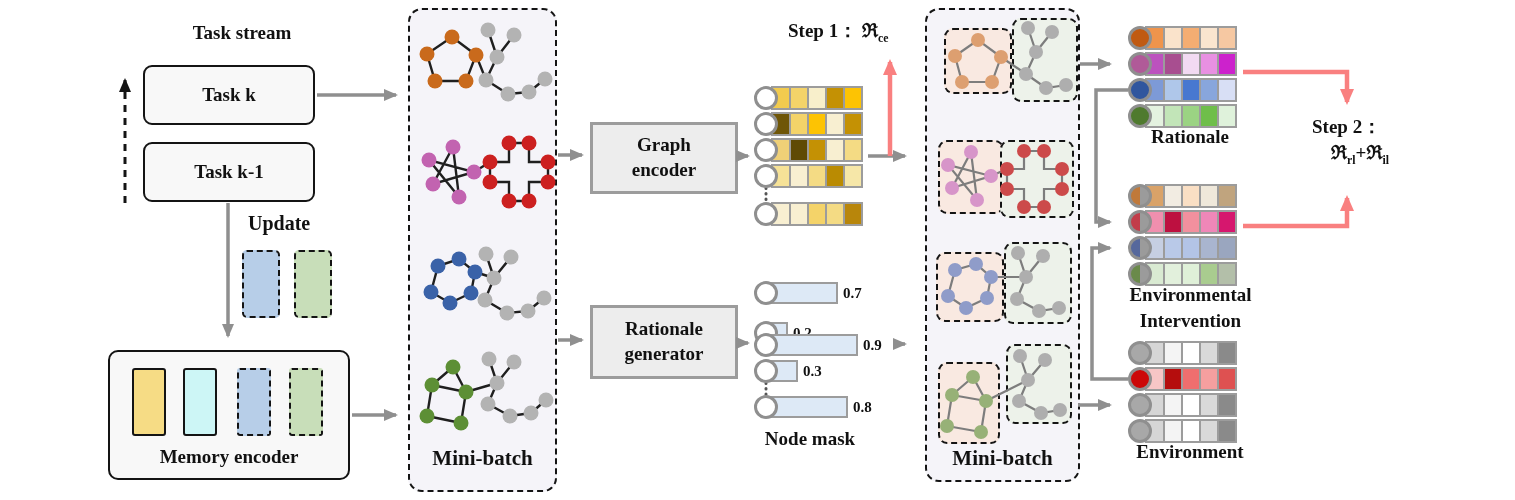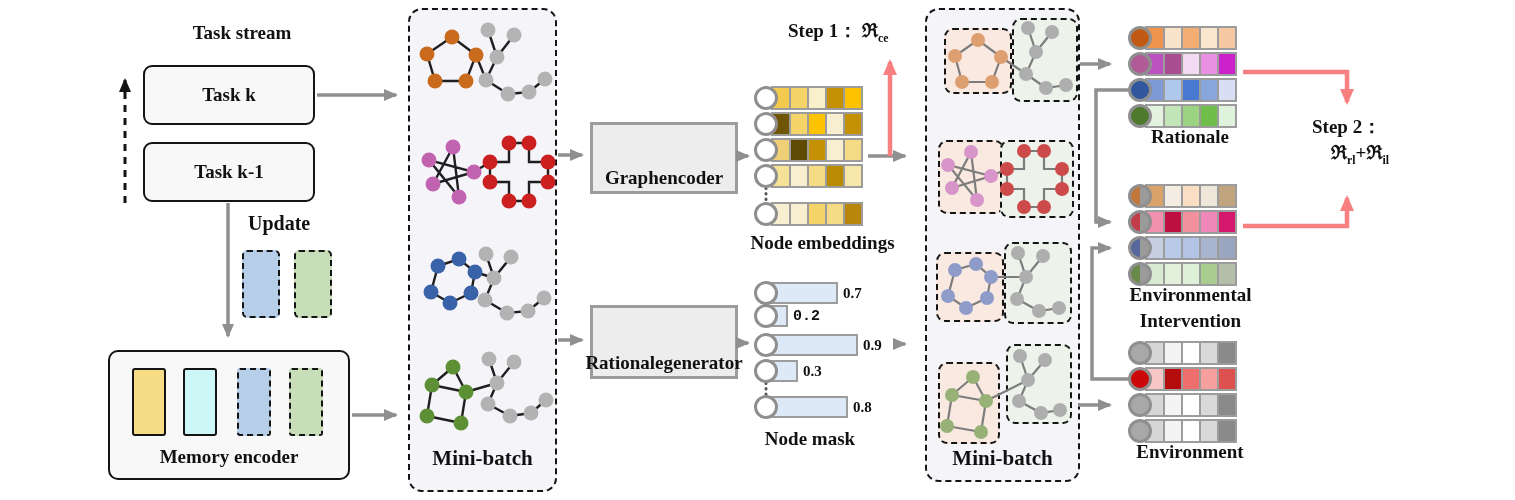--- a/index.html
+++ b/index.html
@@ -3,21 +3,21 @@
 <meta charset="utf-8">
 <style>
   html,body{margin:0;padding:0;background:#fff;}
   .canvas{position:relative;width:1515px;height:500px;background:#ffffff;
           font-family:"Liberation Serif",serif;color:#111;overflow:hidden;}
   .lbl{position:absolute;font-weight:bold;font-size:19px;line-height:1.15;white-space:nowrap;z-index:10;}
   .ctr{text-align:center;}
   .box{position:absolute;display:flex;align-items:center;justify-content:center;
        font-weight:bold;font-size:19px;z-index:3;box-sizing:border-box;}
   .task{border:2.5px solid #141414;border-radius:9px;background:#f8f8f8;}
-  .proc{border:3.5px solid #9c9c9c;background:#ededed;flex-direction:row;line-height:1.3;align-items:flex-end;}
+  .proc{border:3.5px solid #9c9c9c;background:#ededed;flex-direction:column;line-height:1.3;}
   .batch{position:absolute;border:2.5px dashed #141414;border-radius:14px;background:#f5f4f9;z-index:1;box-sizing:border-box;}
   .subbox{position:absolute;border:2px dashed #141414;border-radius:9px;z-index:2;box-sizing:border-box;}
   .mem{position:absolute;border:2.5px solid #141414;border-radius:10px;background:#f8f8f8;z-index:2;box-sizing:border-box;}
   .slot{position:absolute;border-radius:3px;box-sizing:border-box;}
   .crow,.mrow{position:absolute;display:flex;align-items:center;z-index:6;height:24px;}
   .circ{flex:none;width:24px;height:24px;border-radius:50%;border:3px solid #8f8f8f;
         box-sizing:border-box;background:#fff;margin-right:-5px;position:relative;z-index:2;}
   .cell{flex:none;width:20px;height:24px;border:2px solid #9c9c9c;box-sizing:border-box;margin-left:-2px;}
   .mbar{flex:none;height:22px;border:2.5px solid #9c9c9c;box-sizing:border-box;background:#dde9f6;margin-left:-5px;}
   .mval{font-weight:bold;font-size:15px;margin-left:5px;}
@@ -94,33 +94,32 @@
       <span class="cell" style="background: rgb(246, 231, 168);"></span>
     </div>
   <div class="crow" style="left:754px;top:202px;">
       <span class="circ"></span>
       <span class="cell" style="background: rgb(248, 239, 209);"></span>
       <span class="cell" style="background: rgb(248, 239, 209);"></span>
       <span class="cell" style="background: rgb(244, 211, 105);"></span>
       <span class="cell" style="background: rgb(244, 219, 132);"></span>
       <span class="cell" style="background: rgb(184, 134, 11);"></span>
     </div>
-  <div class="lbl ctr" style="left:735px;top:232px;width:175px;">Node embeddings</div>
 
   <div class="lbl" style="left:788px;top:20px;">
     <span>Step 1：</span>
     <span class="frak">ℜ</span><sub>ce</sub>
   </div>
 
   <div class="mrow" style="left:754px;top:281px;">
       <span class="circ"></span>
       <span class="mbar" style="width: 70px;"></span>
       <span class="mval">0.7</span>
     </div>
-  <div class="mrow" style="left:754px;top:304px;font-family:Liberation Mono, monospace;">
+  <div class="mrow" style="left:754px;top:321px;">
       <span class="circ"></span>
       <span class="mbar" style="width: 20px;"></span>
       <span class="mval">0.2</span>
     </div>
   <div class="mrow" style="left:754px;top:333px;">
       <span class="circ"></span>
       <span class="mbar" style="width: 90px;"></span>
       <span class="mval">0.9</span>
     </div>
   <div class="mrow" style="left:754px;top:359px;">

